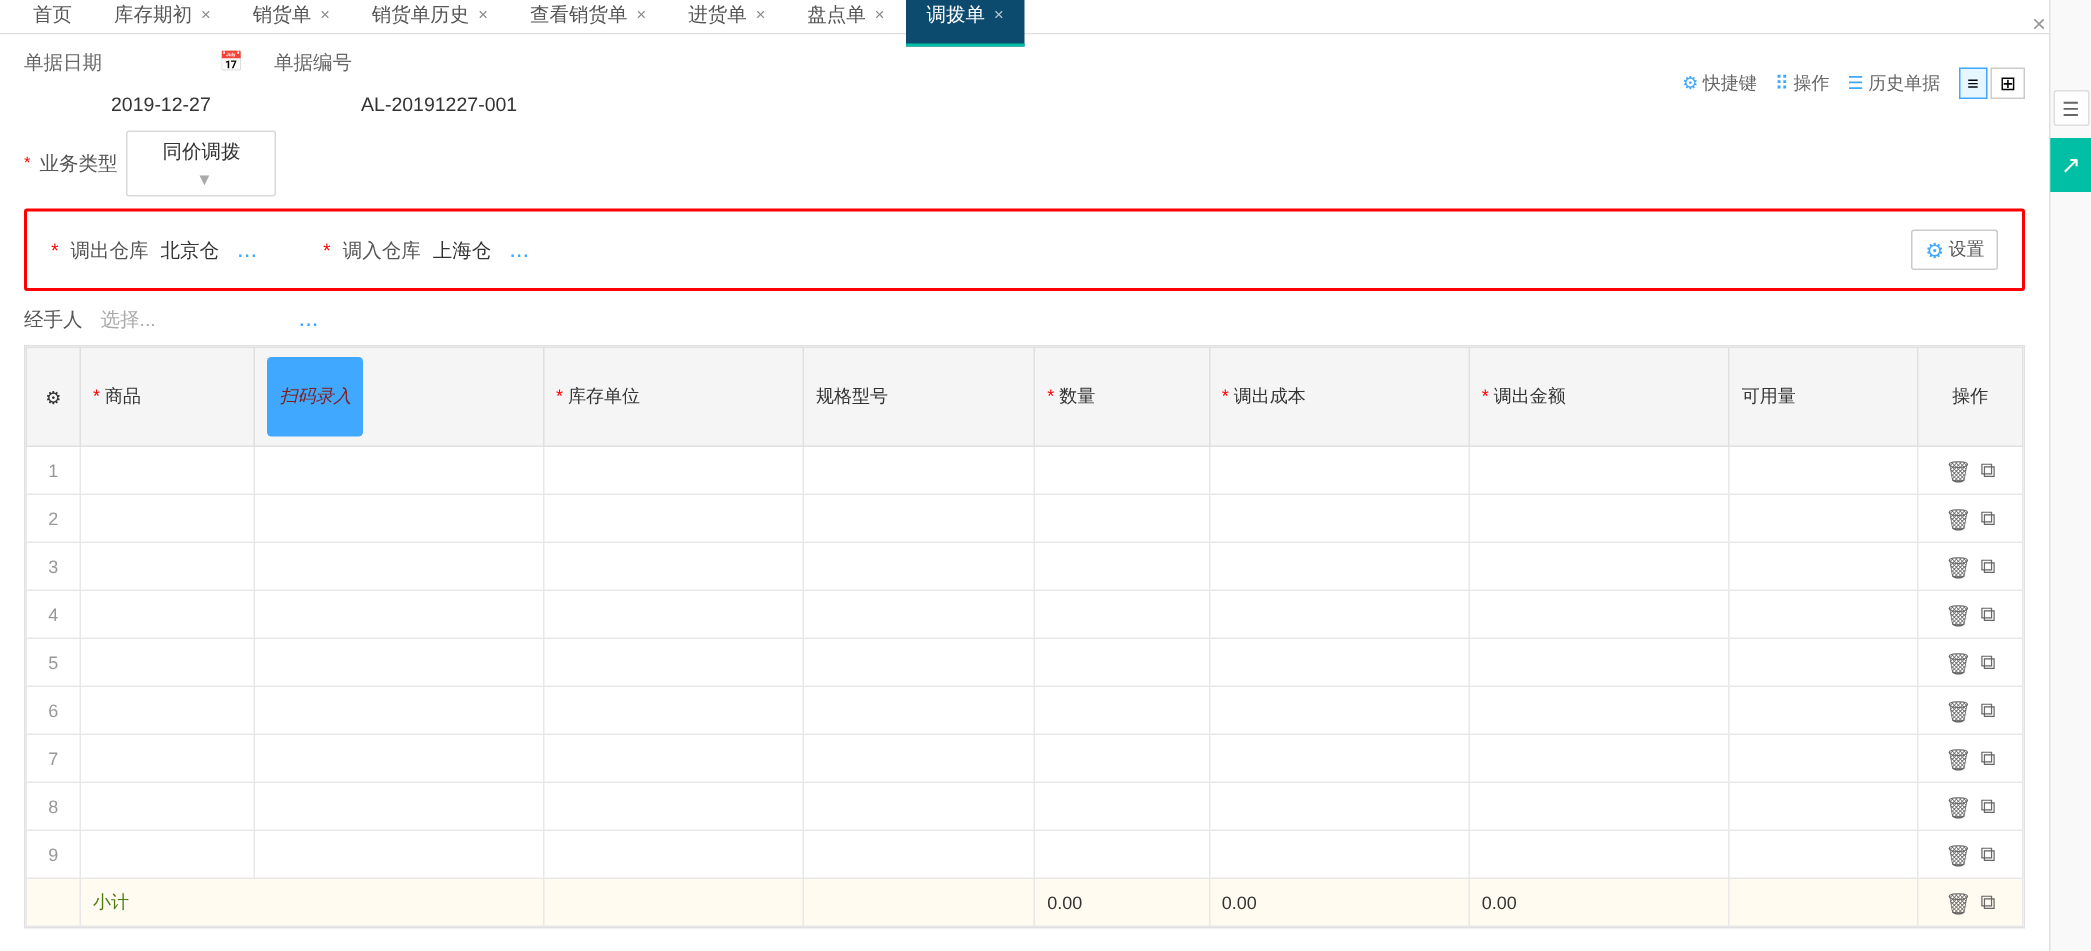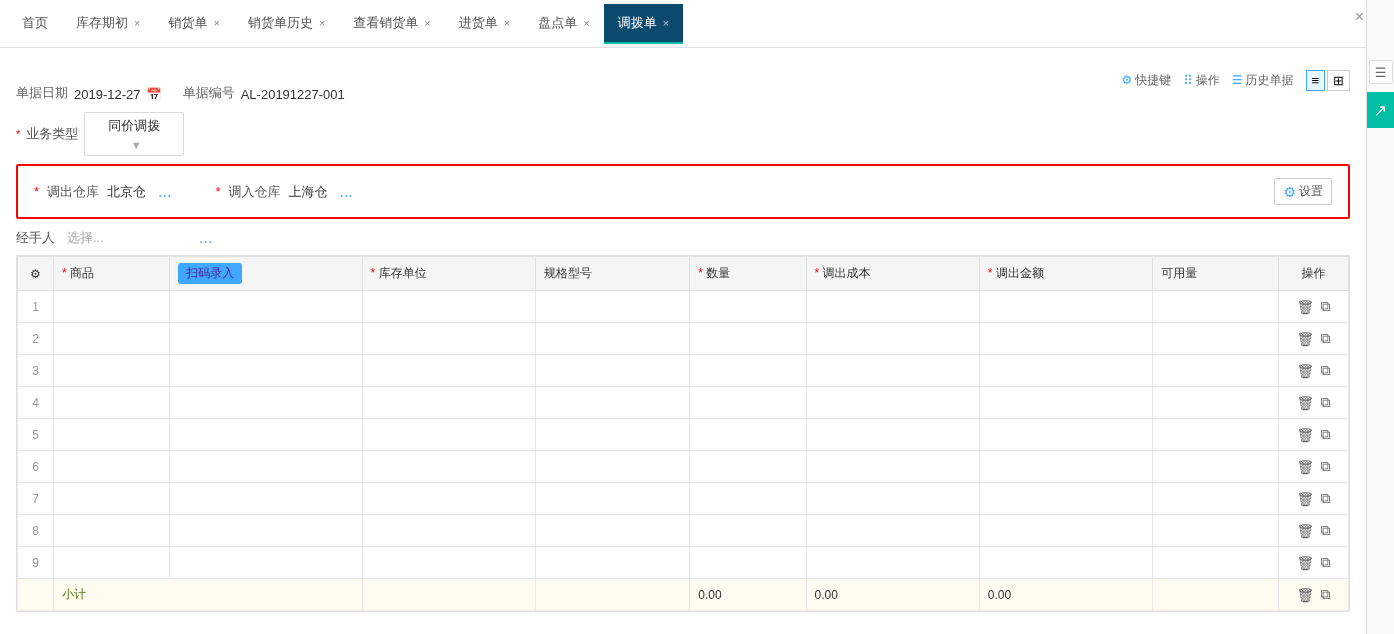--- a/index.html
+++ b/index.html
@@ -4,21 +4,21 @@
   <style>
     * { box-sizing: border-box; margin: 0; padding: 0; }
     body { font-family: "Microsoft YaHei", "PingFang SC", Arial, sans-serif; font-size: 13px; background: #fff; color: #333; overflow: hidden; }
 
     
     .tab-bar {
       display: flex; align-items: center;
       border-bottom: 1px solid #e0e0e0;
       background: #fff;
       padding: 0 8px;
-      height: 48px;
+      height: 23px;
     }
     .tab-item {
       display: flex; align-items: center; gap: 4px;
       padding: 0 14px; height: 40px;
       cursor: pointer; font-size: 13px; color: #555;
       border-bottom: 2px solid transparent;
       white-space: nowrap;
     }
     .tab-item.active {
       background: #0c4a6e; color: #fff;
@@ -30,21 +30,21 @@
     .tab-item.active .close-icon { color: #fff; }
 
     
     .main-area { padding: 10px 16px; background: #fff; }
 
     
     .header-row {
       display: flex; align-items: center; gap: 20px;
       margin-bottom: 10px;
     }
-    .header-field { display: flex; align-items: flex-end; gap: 6px; font-size: 13px; }
+    .header-field { display: flex; align-items: flex-start; gap: 6px; font-size: 13px; }
     .header-field label { color: #666; }
     .header-field .value { color: #333; font-weight: 500; margin-top: 29px; }
     .header-right {
       margin-left: auto; display: flex; align-items: center; gap: 12px; color: #666; font-size: 12px;
     }
     .header-right span { cursor: pointer; display: flex; align-items: center; gap: 3px; }
     .view-toggle { display: flex; gap: 2px; }
     .view-toggle button {
       background: none; border: 1px solid #ccc; padding: 2px 5px; cursor: pointer; font-size: 13px;
     }
@@ -94,22 +94,22 @@
     tbody tr td {
       border: 1px solid #e8e8e8; padding: 5px 8px; height: 32px; color: #333;
     }
     tbody tr:last-child { background: #fffbf0; }
     tbody tr:last-child td { background: #fffbf0; }
     .row-num { color: #999; text-align: center; width: 36px; }
     .col-op { width: 70px; text-align: center; }
     .op-icons { display: flex; gap: 6px; justify-content: center; align-items: center; }
     .op-icons span { cursor: pointer; color: #666; font-size: 14px; }
     .scan-btn {
-      background: #40a9ff; color: #4c1d95; border: none; border-radius: 3px;
-      padding: 2px 8px; cursor: pointer; font-size: 12px; white-space: nowrap;
+      background: #40a9ff; color: #7f1d1d; border: none; border-radius: 3px;
+      padding: 18px 8px; cursor: pointer; font-size: 12px; white-space: nowrap; font-style: italic;
     }
     .gear-col { width: 36px; text-align: center; }
     .subtotal-label { color: #4d7c0f; }
 
     
     .right-sidebar {
       position: fixed; right: 0; top: 0; bottom: 0; width: 28px;
       display: flex; flex-direction: column; align-items: center; justify-content: flex-start;
       padding-top: 60px; gap: 8px; background: #f9f9f9; border-left: 1px solid #e0e0e0; z-index: 100;
     }

